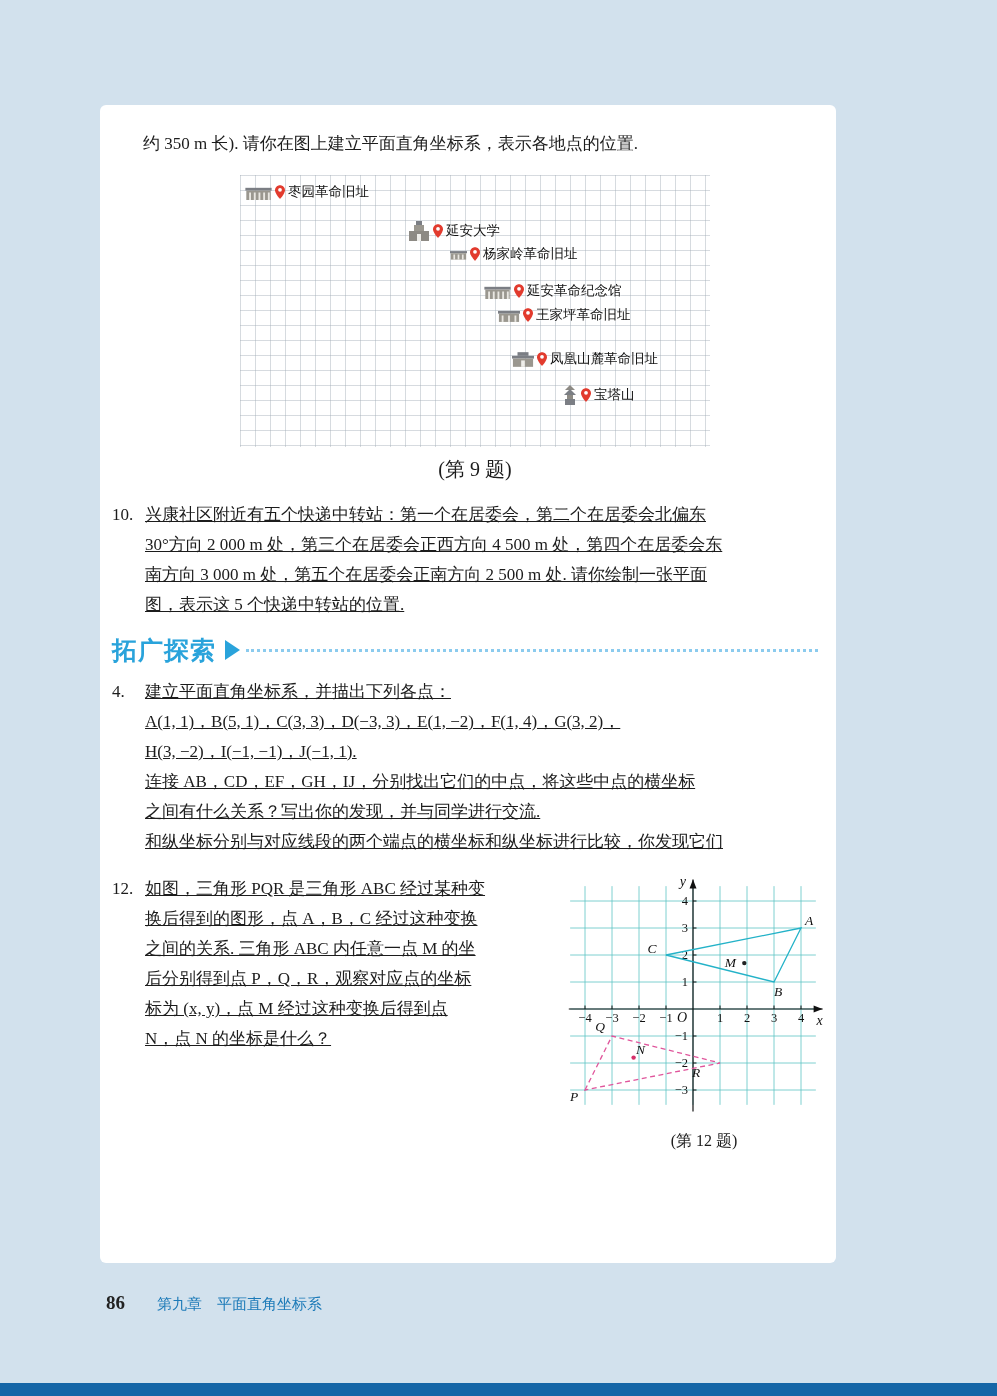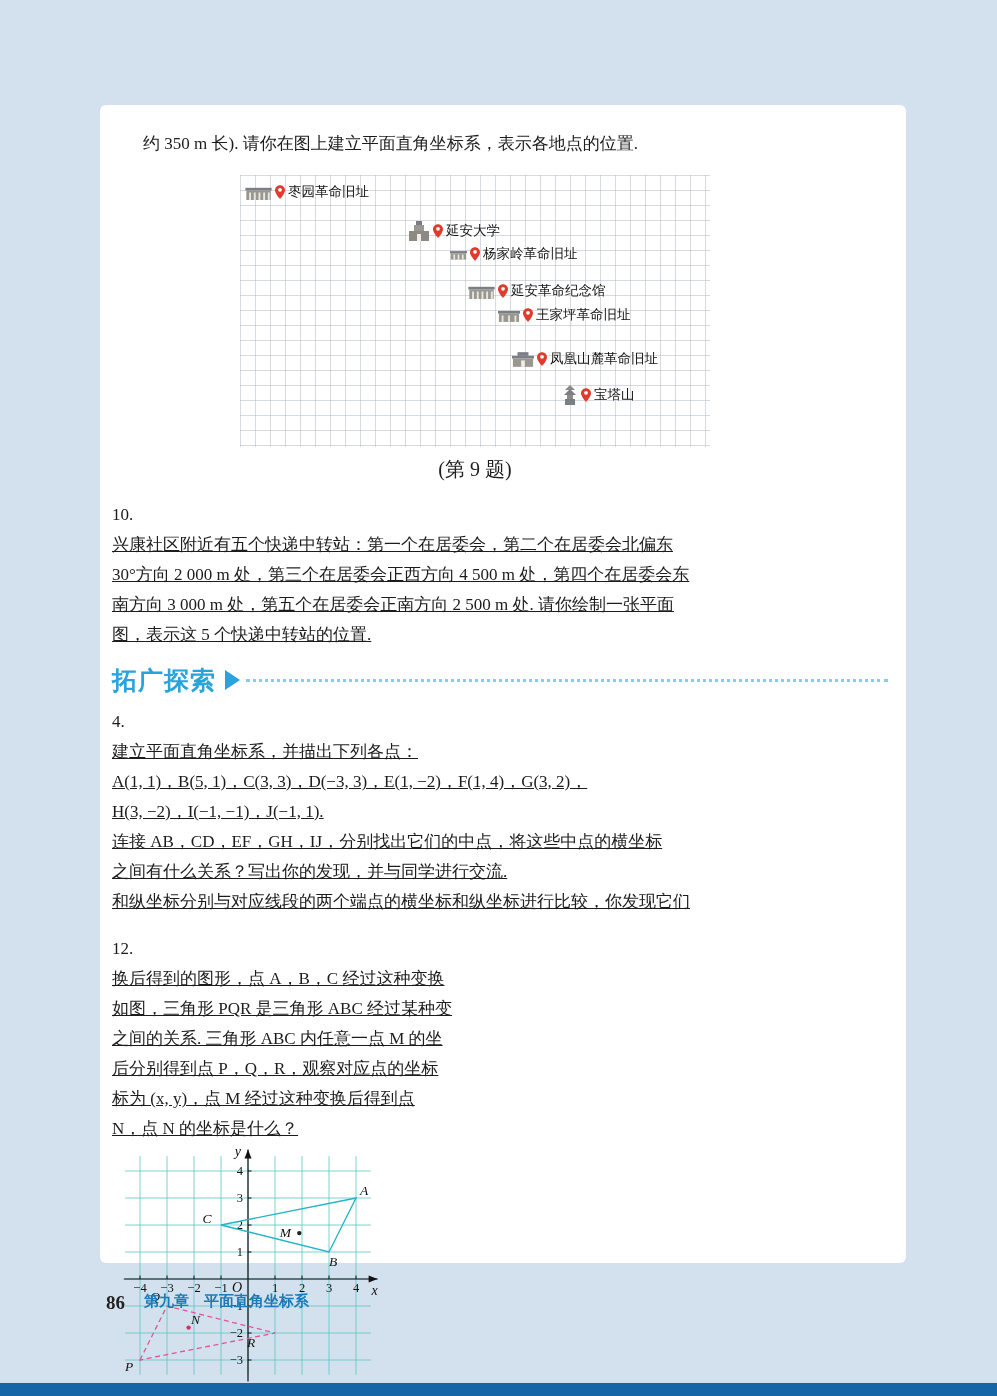--- a/index.html
+++ b/index.html
@@ -3,60 +3,60 @@
 <meta charset="utf-8">
 <style>
   html,body{margin:0;padding:0;}
   body{
     width:997px;height:1396px;position:relative;overflow:hidden;
     background:#d2e1ed;
     font-family:"Liberation Serif","DejaVu Serif",serif;
     color:#1c1c1c;
   }
   .sheet{
-    position:absolute;left:100px;top:105px;width:806px;height:1158px;
+    position:absolute;left:100px;top:105px;width:736px;height:1158px;
     background:#ffffff;border-radius:6px;
     padding:26px 38px 0 12px;box-sizing:border-box;
   }
   .intro{margin-left:31px;font-size:17px;line-height:26px;}
   
   .map-fig{margin:18px 0 15px 0;}
   .map-grid{
     position:relative;margin-left:128px;width:470px;height:272px;
     background-image:
       linear-gradient(to right, rgba(165,175,185,.45) 1px, transparent 1px),
       linear-gradient(to bottom, rgba(165,175,185,.45) 1px, transparent 1px);
     background-size:15px 15px;
   }
   .loc{position:absolute;display:flex;align-items:center;gap:3px;white-space:nowrap;}
   .loc-label{font-size:13.5px;color:#111;text-shadow:0 0 2px #fff,0 0 2px #fff;}
   .bld{display:inline-flex;line-height:0;}
   .pin{display:inline-flex;line-height:0;}
   .fig-caption{margin-left:128px;width:470px;text-align:center;font-size:20px;margin-top:9px;}
   
-  .problem{display:flex;align-items:flex-start;margin-top:17px;font-size:17px;line-height:30px;flex-direction:column;}
+  .problem{display:flex;align-items:flex-start;margin-top:17px;font-size:17px;line-height:30px;}
   .pnum{flex:none;width:33px;}
   .ptext{flex:1;min-width:0;text-decoration:underline;}
   .ptext > div{white-space:nowrap;}
   
   .section-header{display:flex;align-items:center;margin-top:15px;height:30px;}
   .section-title{color:#29a3db;font-weight:bold;font-size:25px;font-family:"Liberation Sans","DejaVu Sans",sans-serif;letter-spacing:1px;}
   .tri{width:0;height:0;border-left:15px solid #29a3db;border-top:10px solid transparent;border-bottom:10px solid transparent;margin-left:9px;}
   .dotline{flex:1;border-top:3px dotted #8bcbee;margin-left:6px;margin-right:-20px;height:0;}
   
   .p12 .ptext{flex:none;width:412px;}
   .graph-col{flex:1;display:flex;flex-direction:column;align-items:center;margin-left:8px;margin-top:2px;}
   svg text{font-family:"Liberation Serif","DejaVu Serif",serif;font-size:12.5px;fill:#111;}
   svg text.vertex{font-style:italic;font-size:13.5px;}
   svg text.axis-letter{font-style:italic;font-size:14px;}
   .g12-caption{font-size:16px;margin-top:8px;}
   
-  .footer{position:absolute;left:106px;top:1292px;display:flex;align-items:flex-start;gap:19px;}
+  .footer{position:absolute;left:106px;top:1292px;display:flex;align-items:flex-end;gap:32px;}
   .pageno{font-size:19px;font-weight:bold;color:#222;}
-  .chapter{font-size:15px;font-weight:bold;color:#1c7ab8;}
+  .chapter{font-size:15px;font-weight:normal;color:#1c7ab8;}
   .bottom-bar{position:absolute;left:0;bottom:0;width:100%;height:13px;background:#1566a7;}
 </style>
 </head>
 <body>
 
 <div class="sheet">
 
   <div class="intro">约 350 m 长). 请你在图上建立平面直角坐标系，表示各地点的位置.</div>
 
   <div class="map-fig">
@@ -113,21 +113,21 @@
           </span>
         <span class="pin">
             <svg width="10" height="14" viewBox="0 0 16 22">
               <path d="M8 0C3.6 0 0 3.6 0 8c0 5.5 8 14 8 14s8-8.5 8-14C16 3.6 12.4 0 8 0z" fill="#e23b2e"></path>
               <circle cx="8" cy="7.5" r="3" fill="#fff"></circle>
             </svg>
           </span>
         <span class="loc-label">杨家岭革命旧址</span>
       </div>
 
-      <div class="loc" style="left:228px;top:107px">
+      <div class="loc" style="left:244px;top:107px">
         <span class="bld">
             <svg width="27" height="15" viewBox="0 0 28 16">
               <rect x="0" y="3" width="28" height="3" fill="#7b7e84"></rect>
               <rect x="1" y="6" width="26" height="10" fill="#9a978f"></rect>
               <rect x="4" y="8" width="2" height="8" fill="#e9e7e2"></rect>
               <rect x="9" y="8" width="2" height="8" fill="#e9e7e2"></rect>
               <rect x="14" y="8" width="2" height="8" fill="#e9e7e2"></rect>
               <rect x="19" y="8" width="2" height="8" fill="#e9e7e2"></rect>
               <rect x="24" y="8" width="2" height="8" fill="#e9e7e2"></rect>
             </svg>
@@ -224,22 +224,22 @@
       <div>H(3, −2)，I(−1, −1)，J(−1, 1).</div>
       <div>连接 AB，CD，EF，GH，IJ，分别找出它们的中点，将这些中点的横坐标</div>
       <div>之间有什么关系？写出你的发现，并与同学进行交流.</div>
       <div>和纵坐标分别与对应线段的两个端点的横坐标和纵坐标进行比较，你发现它们</div>
     </div>
   </div>
 
   <div class="problem p12">
     <span class="pnum">12.</span>
     <div class="ptext">
+      <div>如图，三角形 PQR 是三角形 ABC 经过某种变</div>
       <div>换后得到的图形，点 A，B，C 经过这种变换</div>
-      <div>如图，三角形 PQR 是三角形 ABC 经过某种变</div>
       <div>之间的关系. 三角形 ABC 内任意一点 M 的坐</div>
       <div>后分别得到点 P，Q，R，观察对应点的坐标</div>
       <div>标为 (x, y)，点 M 经过这种变换后得到点</div>
       <div>N，点 N 的坐标是什么？</div>
     </div>
     <div class="graph-col">
       <svg id="coord-graph" viewBox="0 0 278 242" width="278" height="242">
           <line x1="20" y1="228.85" x2="20" y2="10.150000000000006" stroke="#5ec4c4" stroke-width="0.8"></line>
           <line x1="47" y1="228.85" x2="47" y2="10.150000000000006" stroke="#5ec4c4" stroke-width="0.8"></line>
           <line x1="74" y1="228.85" x2="74" y2="10.150000000000006" stroke="#5ec4c4" stroke-width="0.8"></line>

